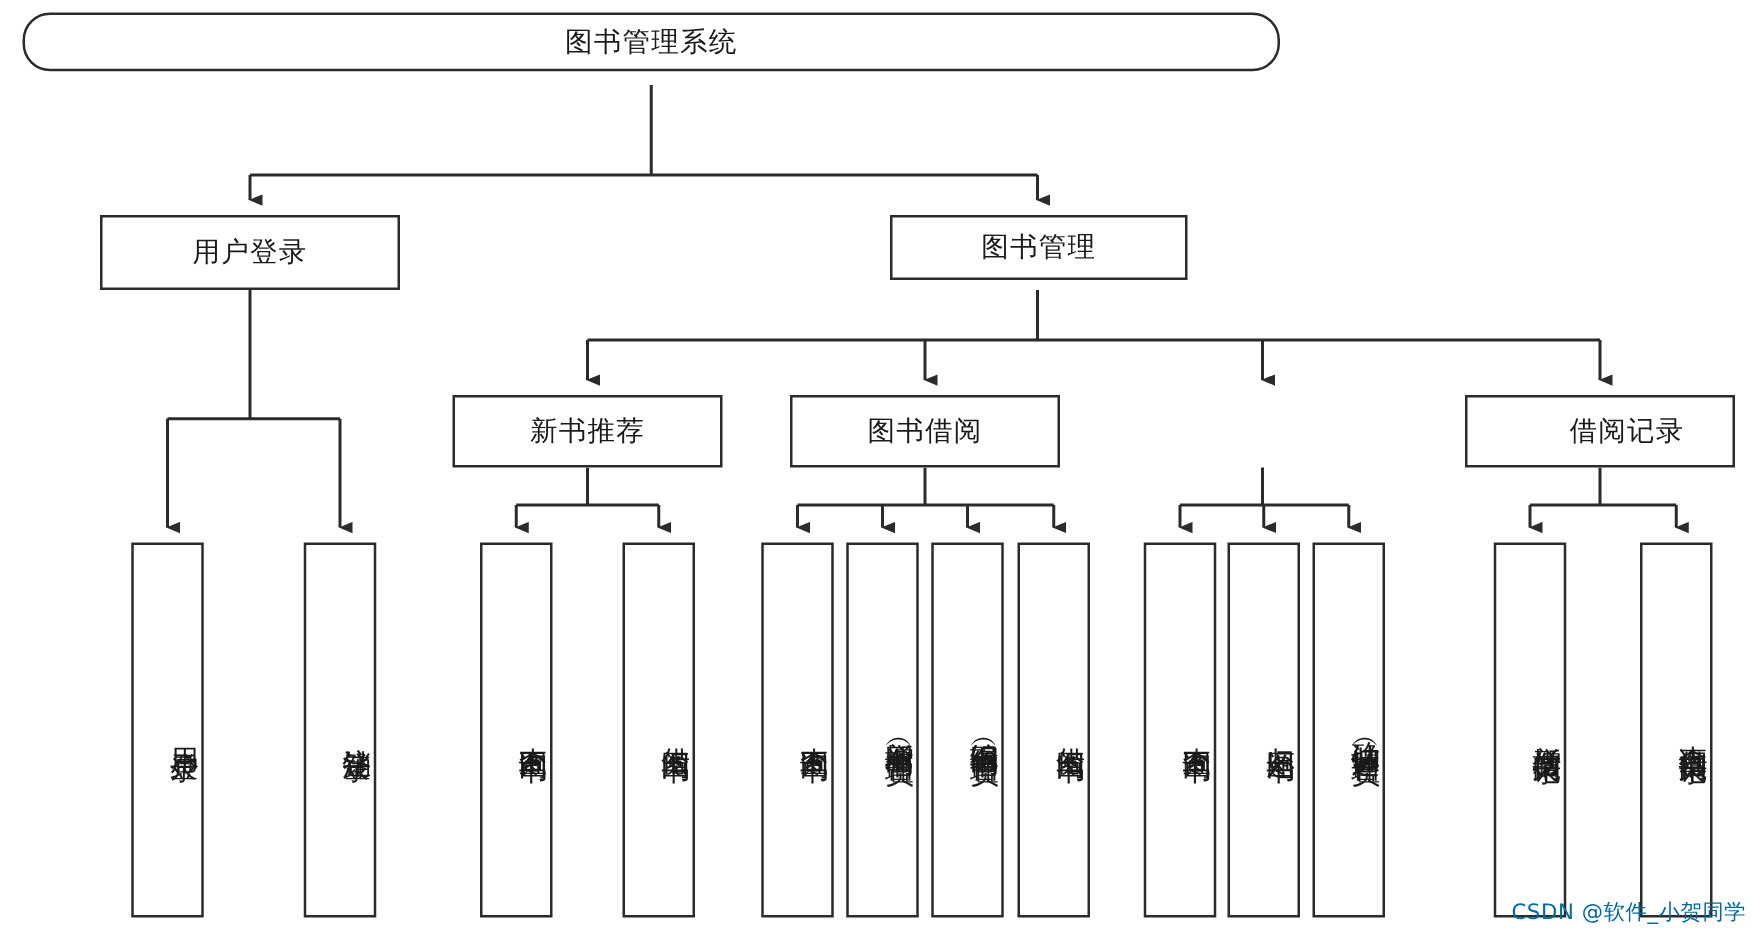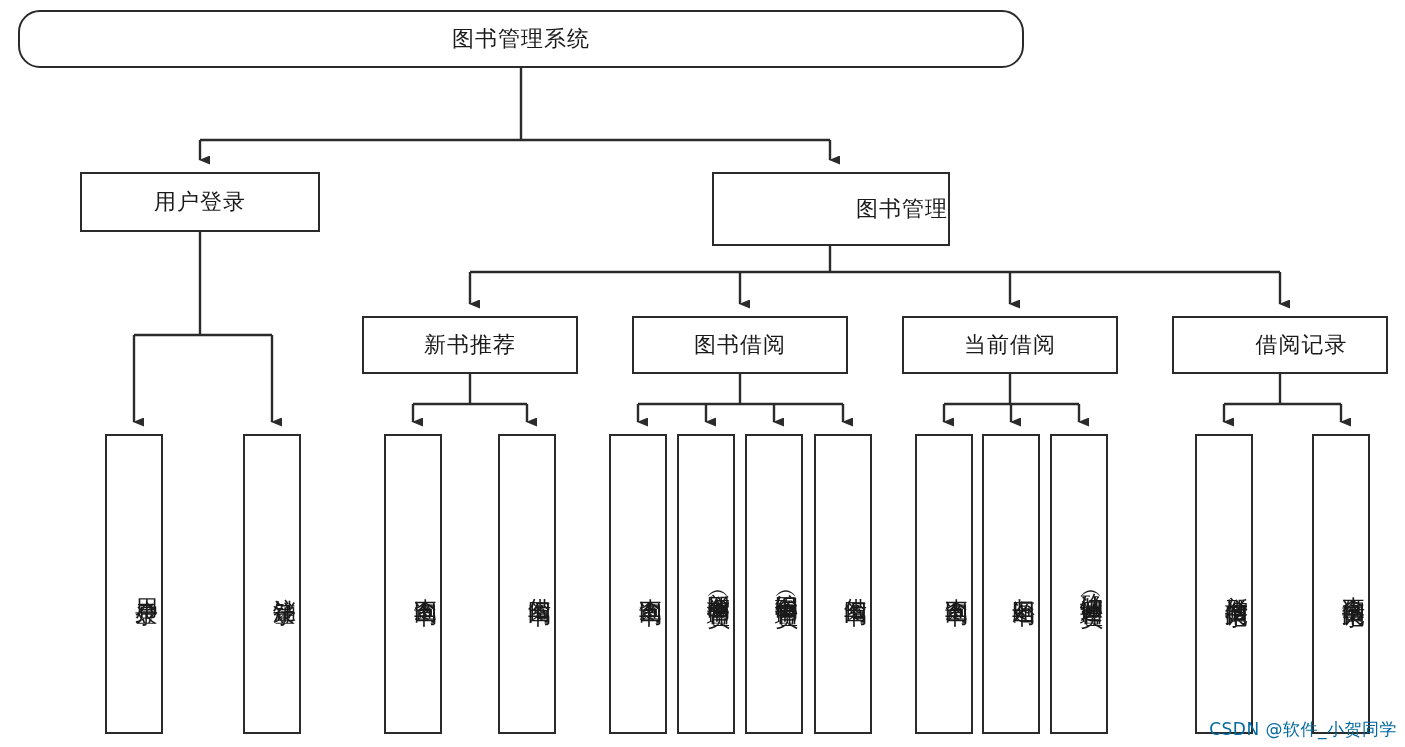--- a/index.html
+++ b/index.html
@@ -114,39 +114,36 @@
       <path d="M1011,404 L1011,422" marker-end="url(#arw)"></path>
       <path d="M1079,404 L1079,422" marker-end="url(#arw)"></path>
 
       <path d="M1280,374 L1280,404"></path>
       <path d="M1224,404 L1341,404"></path>
       <path d="M1224,404 L1224,422" marker-end="url(#arw)"></path>
       <path d="M1341,404 L1341,422" marker-end="url(#arw)"></path>
     </g>
   </svg>
 
-  <div class="node h root" style="left:18px; top:10px; width:1006px; height:58px;border-radius:22px;">
+  <div class="node h root" style="left:18px; top:10px; width:1006px; height:47px;border-radius:22px;">
     <span>图书管理系统</span>
   </div>
 
   <div class="node h" style="left:80px; top:172px; width:240px; height:60px;">
     <span>用户登录</span>
   </div>
-  <div class="node h" style="left:712px; top:172px; width:238px; height:74px;justify-content:flex-end;">
+  <div class="node h" style="left:712px; top:172px; width:238px; height:52px;">
     <span>图书管理</span>
   </div>
 
   <div class="node h" style="left:632px; top:316px; width:216px; height:58px;">
     <span>图书借阅</span>
   </div>
   <div class="node h" style="left:362px; top:316px; width:216px; height:58px;">
     <span>新书推荐</span>
-  </div>
-  <div class="node h" style="left:902px; top:316px; width:216px; height:58px;">
-    <span>当前借阅</span>
   </div>
   <div class="node h" style="left:1172px; top:316px; width:216px; height:58px;padding-left:43px;">
     <span>借阅记录</span>
   </div>
 
   <div class="node v" style="left:105px; top:434px; width:58px; height:300px;">
     <span>用户登录</span>
   </div>
   <div class="node v" style="left:243px; top:434px; width:58px; height:300px;">
     <span>注销登录</span>

